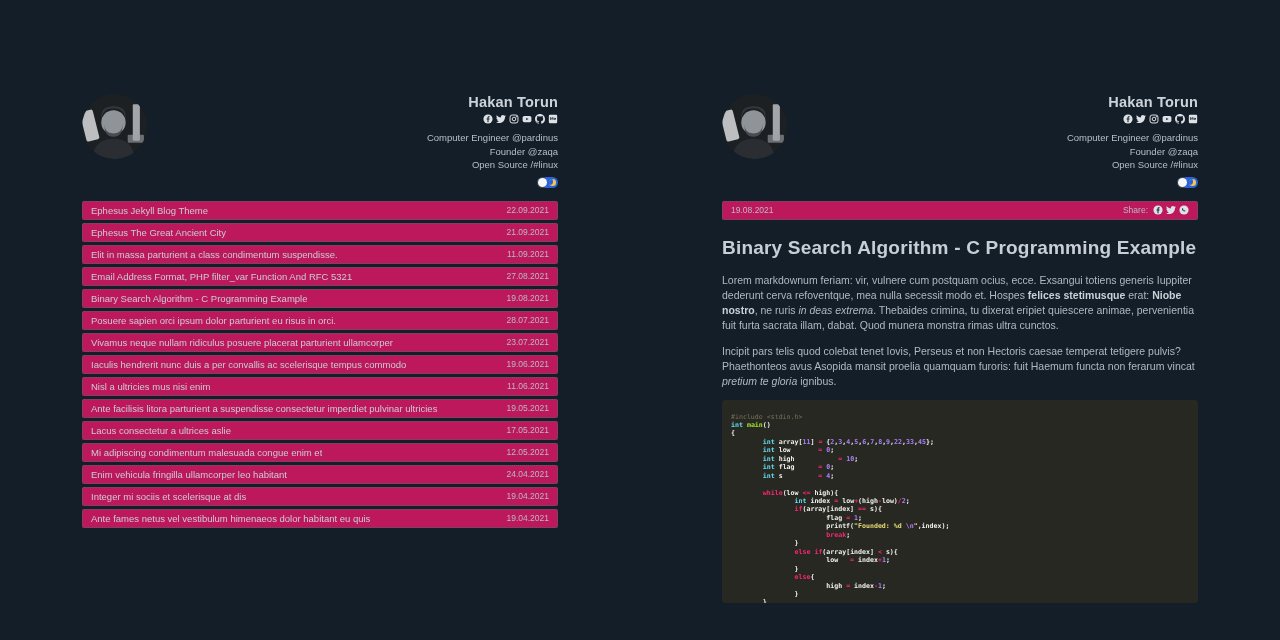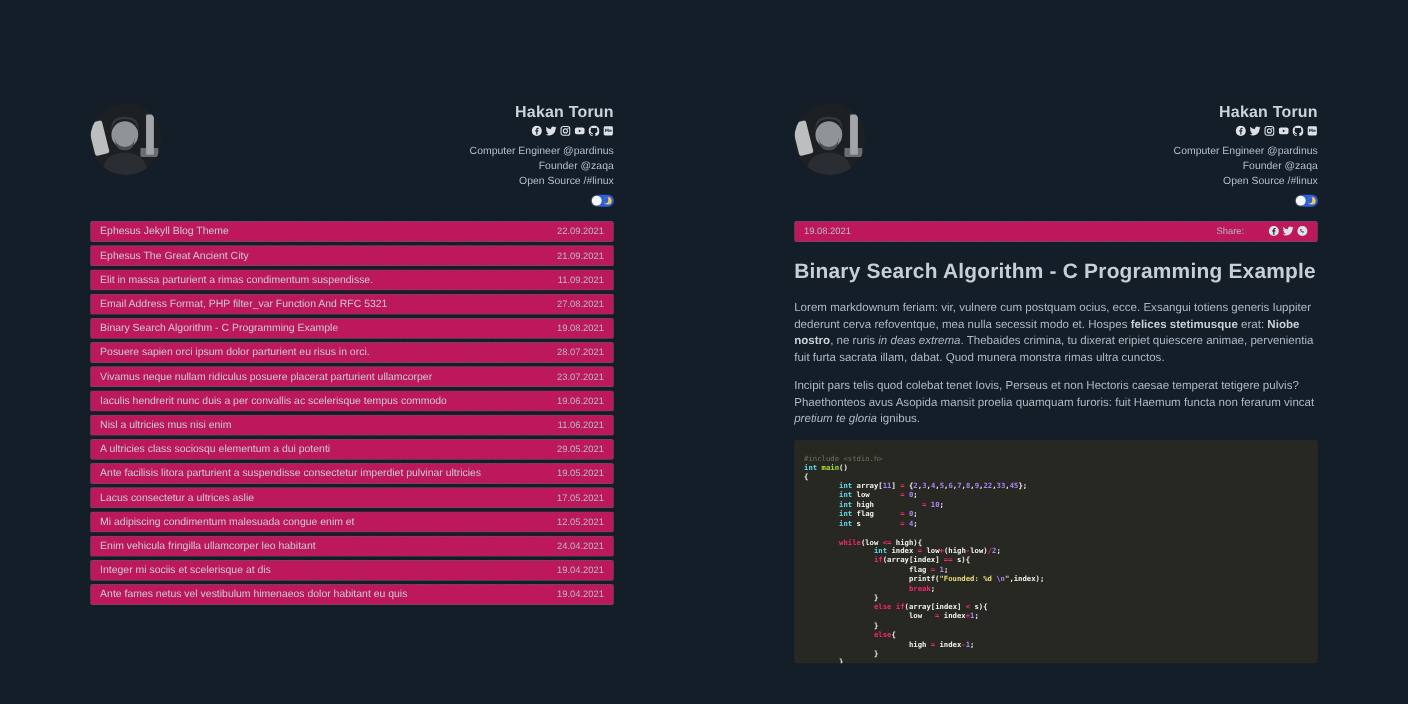--- a/index.html
+++ b/index.html
@@ -38,21 +38,21 @@
     height:19px; padding:0 8px; margin-bottom:3px;
     background:#be185d; border:1px dotted #53616e; border-radius:2px;
     text-decoration:none; color:#c6cdd4;
   }
   .post-title { font-size:9.5px; color:#c6cdd4; white-space:nowrap; overflow:hidden; }
   .post-date  { font-size:8.5px; color:#b2bbc5; white-space:nowrap; }
 
   
   .meta-bar { margin-top:0; }
   .meta-date { font-size:8.5px; color:#b2bbc5; }
-  .share-box { display:flex; gap:20px; }
+  .share-box { display:flex; gap:3px; }
   .share-label { font-size:8.5px; color:#b2bbc5; margin-right:2px; }
   .article-title { font-size:19px; font-weight:bold; color:#c8ced6; margin:17px 0 14px; letter-spacing:.2px; }
   .article-body p { font-size:10.5px; line-height:15px; color:#b0b8c2; margin-bottom:11px; }
   .article-body strong { color:#c9d0d8; }
   .article-body em { font-style:italic; }
   .code-block {
     margin-top:6px; height:203px; overflow:hidden;
     background:#272822; border-radius:3px; padding:13px 9px;
   }
   .code-block code {
@@ -141,21 +141,21 @@
     <div class="post-list">
         <a class="post-row">
           <span class="post-title">Ephesus Jekyll Blog Theme</span>
           <span class="post-date">22.09.2021</span>
         </a>
         <a class="post-row">
           <span class="post-title">Ephesus The Great Ancient City</span>
           <span class="post-date">21.09.2021</span>
         </a>
         <a class="post-row">
-          <span class="post-title">Elit in massa parturient a rimas condimentum suspendisse.</span>
+          <span class="post-title">Elit in massa parturient a class condimentum suspendisse.</span>
           <span class="post-date">11.09.2021</span>
         </a>
         <a class="post-row">
           <span class="post-title">Email Address Format, PHP filter_var Function And RFC 5321</span>
           <span class="post-date">27.08.2021</span>
         </a>
         <a class="post-row">
           <span class="post-title">Binary Search Algorithm - C Programming Example</span>
           <span class="post-date">19.08.2021</span>
         </a>
@@ -167,24 +167,20 @@
           <span class="post-title">Vivamus neque nullam ridiculus posuere placerat parturient ullamcorper</span>
           <span class="post-date">23.07.2021</span>
         </a>
         <a class="post-row">
           <span class="post-title">Iaculis hendrerit nunc duis a per convallis ac scelerisque tempus commodo</span>
           <span class="post-date">19.06.2021</span>
         </a>
         <a class="post-row">
           <span class="post-title">Nisl a ultricies mus nisi enim</span>
           <span class="post-date">11.06.2021</span>
-        </a>
-        <a class="post-row">
-          <span class="post-title">A ultricies class sociosqu elementum a dui potenti</span>
-          <span class="post-date">29.05.2021</span>
         </a>
         <a class="post-row">
           <span class="post-title">Ante facilisis litora parturient a suspendisse consectetur imperdiet pulvinar ultricies</span>
           <span class="post-date">19.05.2021</span>
         </a>
         <a class="post-row">
           <span class="post-title">Lacus consectetur a ultrices aslie</span>
           <span class="post-date">17.05.2021</span>
         </a>
         <a class="post-row">

